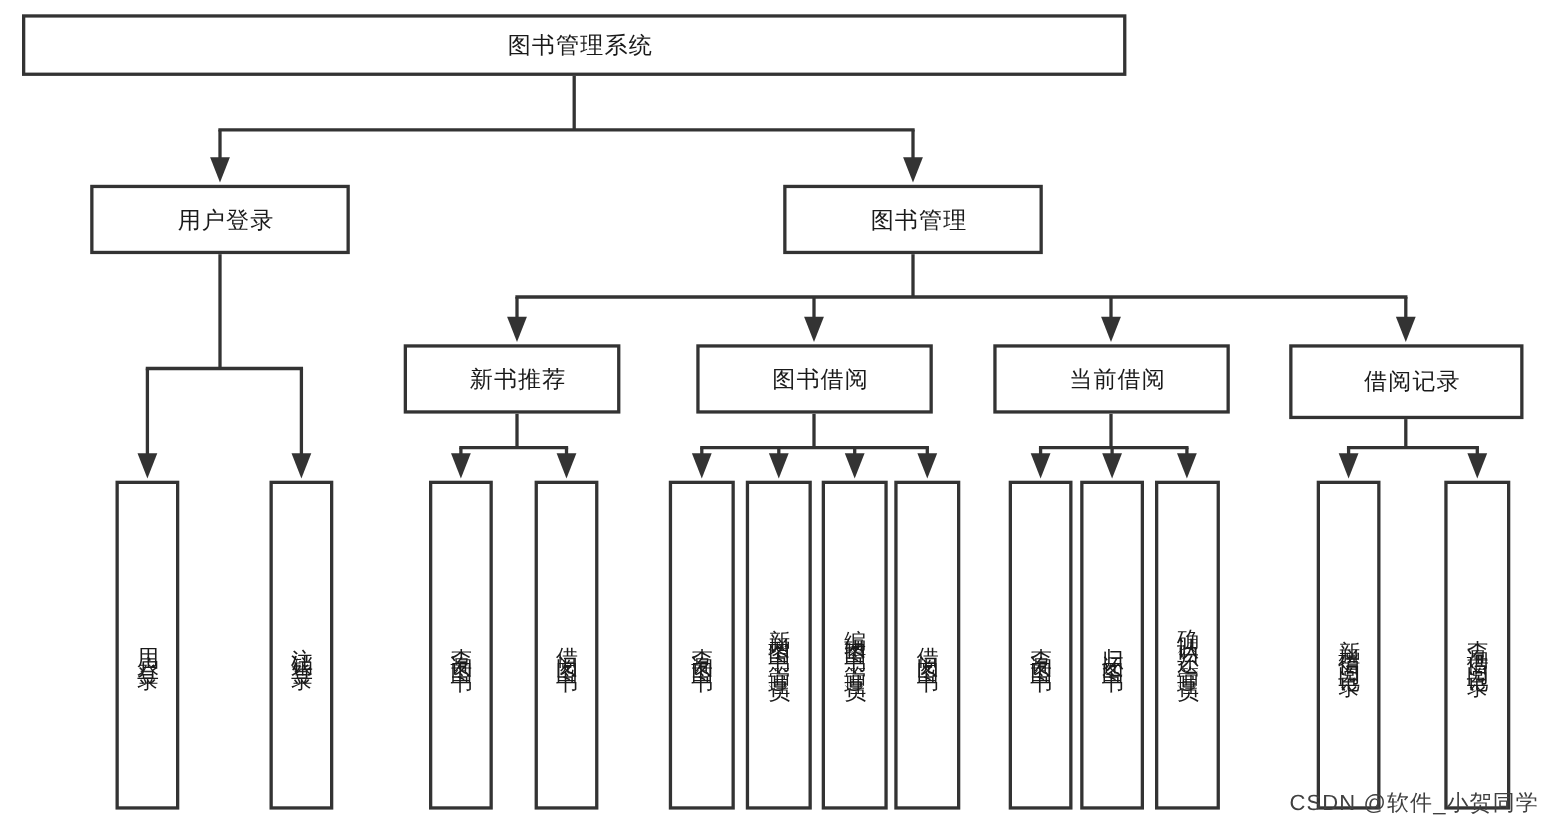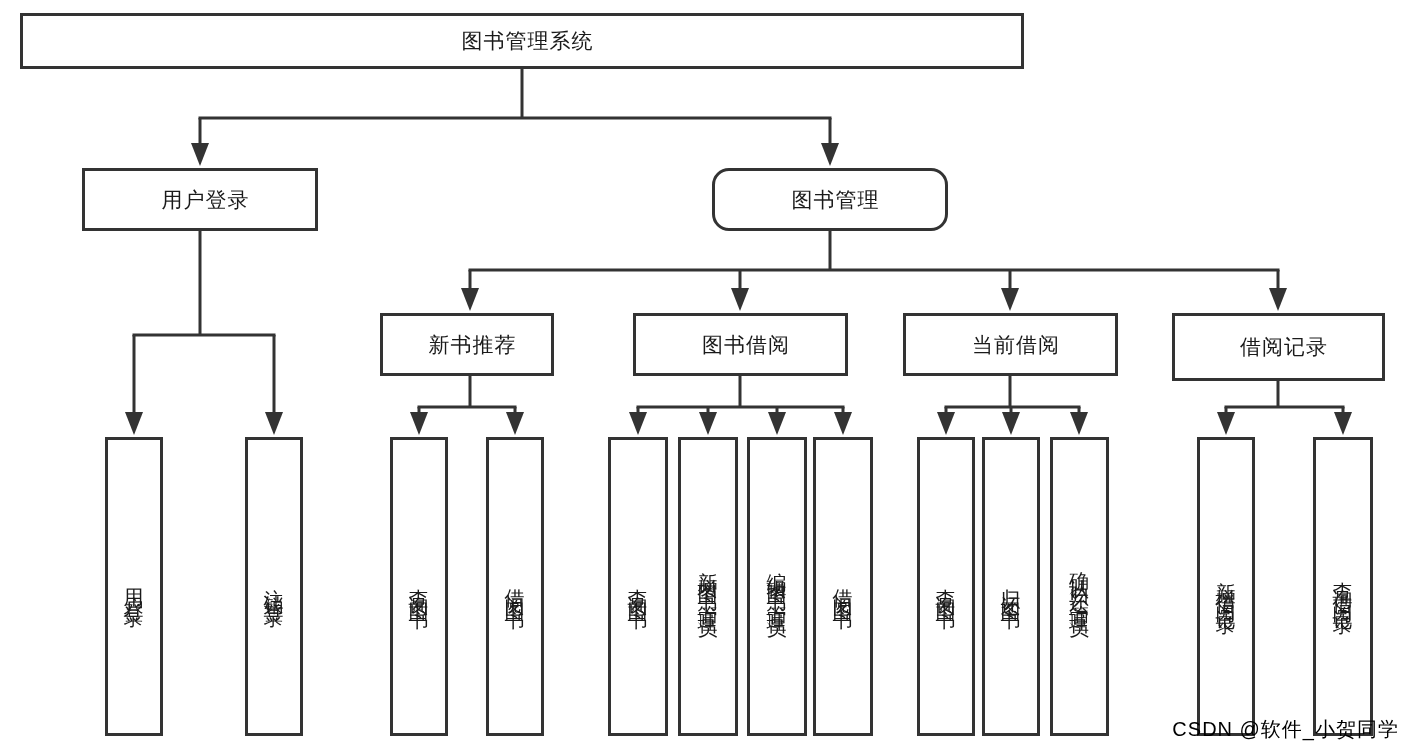--- a/index.html
+++ b/index.html
@@ -46,21 +46,21 @@
     text-orientation: mixed;
     letter-spacing: 0.34em;
     line-height: 1;
     white-space: nowrap;
   }
   .watermark {
     position: absolute;
     right: 6px;
     bottom: 4px;
     font-size: 20px;
-    color: #000000;
+    color: #404040;
     letter-spacing: 1px;
     z-index: 20;
     white-space: nowrap;
   }
 </style>
 </head>
 <body>
 
 <div class="stage">
 
@@ -130,25 +130,25 @@
     </g>
   </svg>
 
   <div class="box hbox" style="left:20px; top:13px; width:1004px; height:56px;">
     <span>图书管理系统</span>
   </div>
 
   <div class="box hbox" style="left:82px; top:168px; width:236px; height:63px;">
     <span>用户登录</span>
   </div>
-  <div class="box hbox" style="left:712px; top:168px; width:236px; height:63px;border-radius:17px;">
+  <div class="box hbox" style="left:712px; top:168px; width:236px; height:63px;">
     <span>图书管理</span>
   </div>
 
-  <div class="box hbox" style="left:380px; top:313px; width:174px; height:63px;">
+  <div class="box hbox" style="left:367px; top:313px; width:197px; height:63px;">
     <span>新书推荐</span>
   </div>
   <div class="box hbox" style="left:903px; top:313px; width:215px; height:63px;">
     <span>当前借阅</span>
   </div>
   <div class="box hbox" style="left:633px; top:313px; width:215px; height:63px;">
     <span>图书借阅</span>
   </div>
   <div class="box hbox" style="left:1172px; top:313px; width:213px; height:68px;text-align:right;">
     <span>借阅记录</span>

